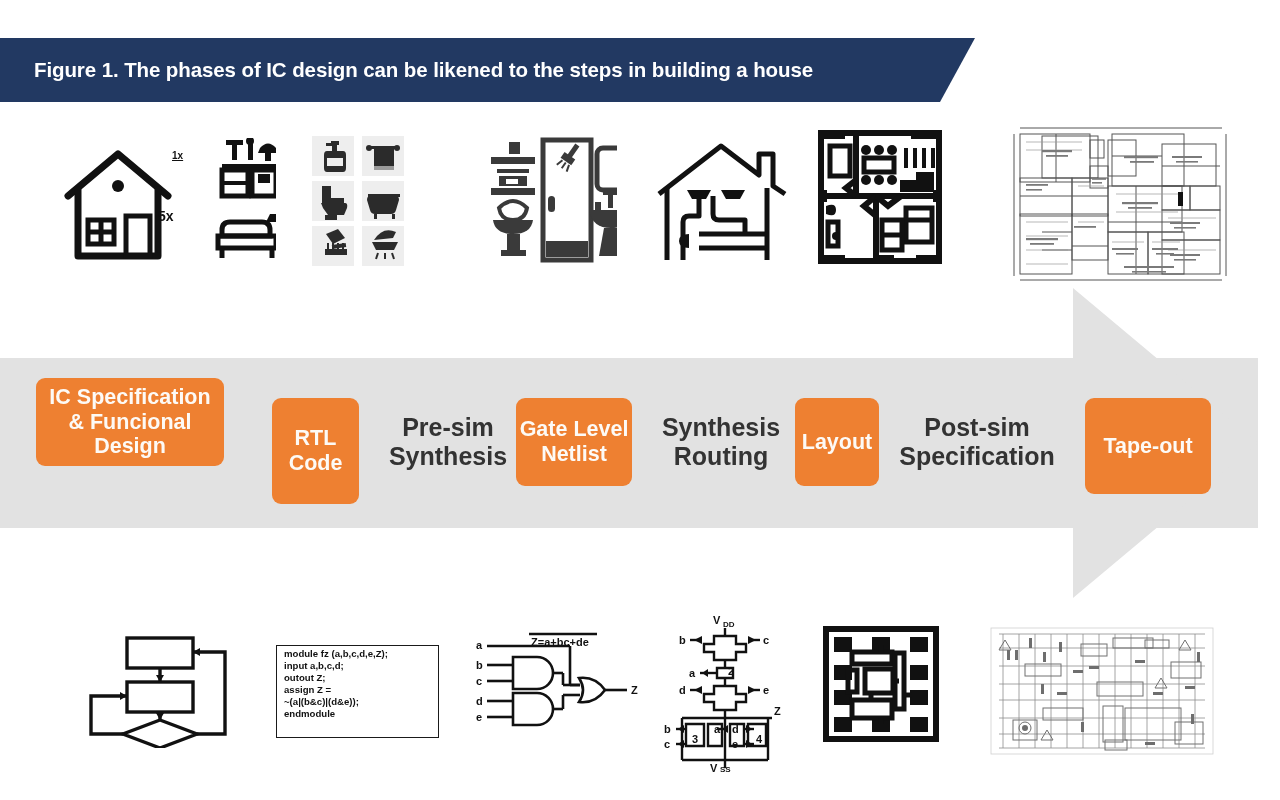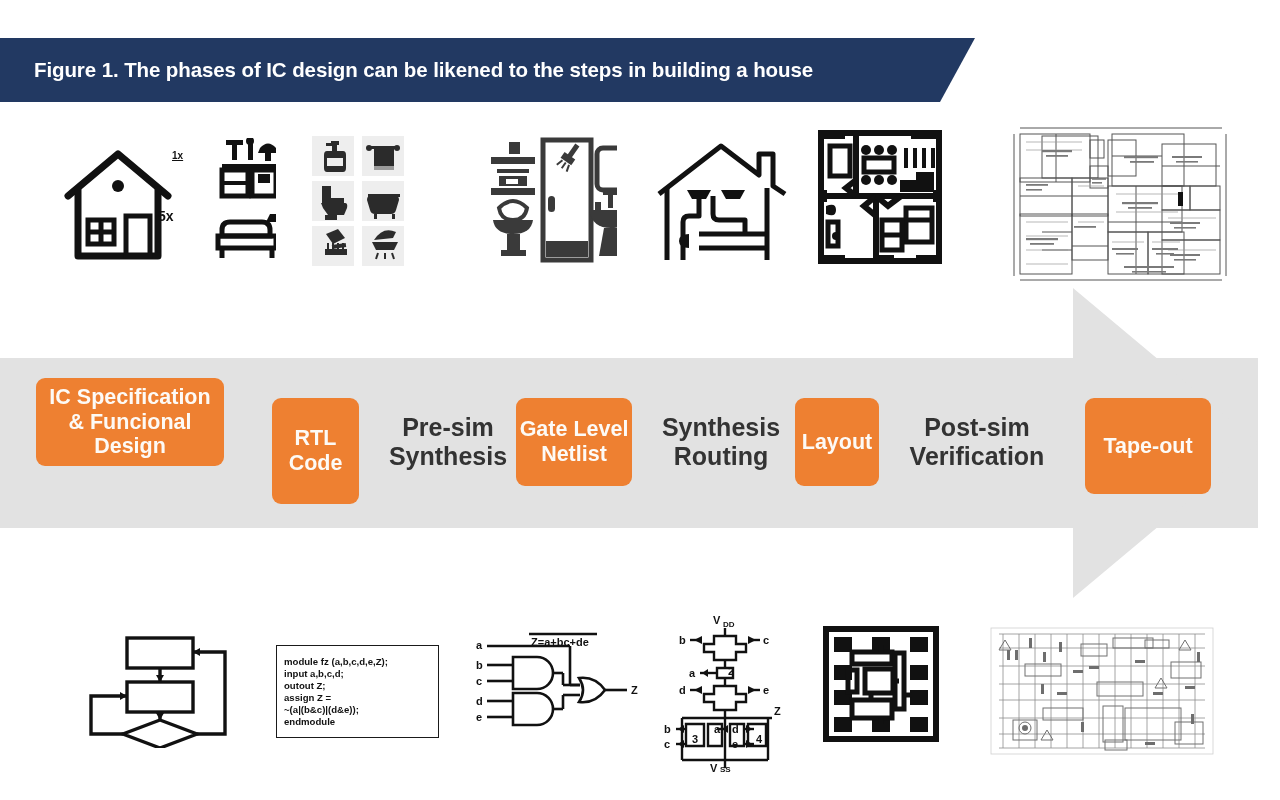--- a/index.html
+++ b/index.html
@@ -95,21 +95,21 @@
   
   #code-box {
     position: absolute;
     left: 276px;
     top: 645px;
     width: 163px;
     height: 93px;
     border: 1.6px solid #1a1a1a;
     background: #ffffff;
     box-sizing: border-box;
-    padding: 10px 0 0 7px;
+    padding: 2px 0 0 7px;
   }
   #code-text {
     font-family: "Liberation Sans", sans-serif;
     font-size: 9.6px;
     line-height: 12.1px;
     color: #111111;
     white-space: pre;
     font-weight: 600;
   }
 </style>
@@ -412,21 +412,21 @@
 <div class="phase chip" id="phase-1">RTL
 Code</div>
 <div class="phase plain" id="phase-2">Pre-sim
 Synthesis</div>
 <div class="phase chip" id="phase-3">Gate Level
 Netlist</div>
 <div class="phase plain" id="phase-4">Synthesis
 Routing</div>
 <div class="phase chip" id="phase-5">Layout</div>
 <div class="phase plain" id="phase-6">Post-sim
-Verification</div>
+Specification</div>
 <div class="phase chip" id="phase-7">Tape-out</div>
 
 <div class="illus" style="left:85px; top:630px;">
   <svg width="150" height="118" viewBox="0 0 150 118">
     <g stroke="#111" fill="none" stroke-width="3.4">
       <rect x="42" y="8" width="66" height="30"></rect>
       <rect x="42" y="52" width="66" height="30"></rect>
       <path d="M75 90 L112 104 L75 118 L38 104 Z"></path>
       <line x1="75" y1="38" x2="75" y2="52"></line>
       <line x1="75" y1="82" x2="75" y2="90"></line>

